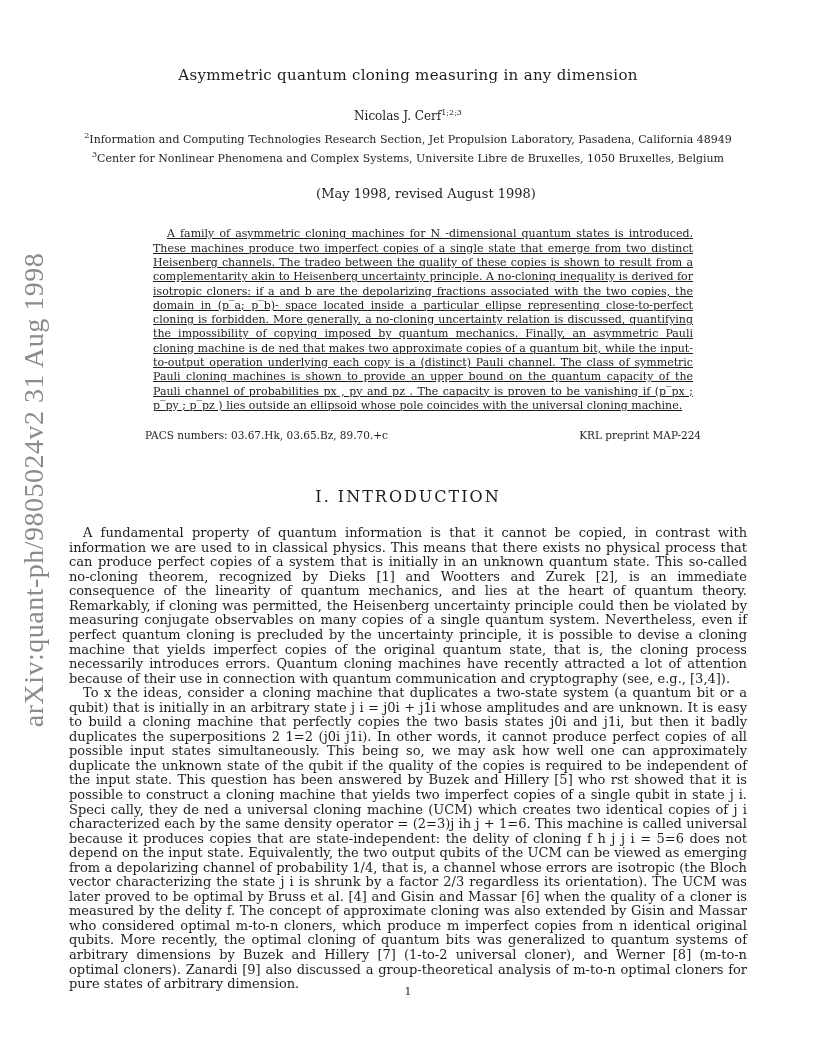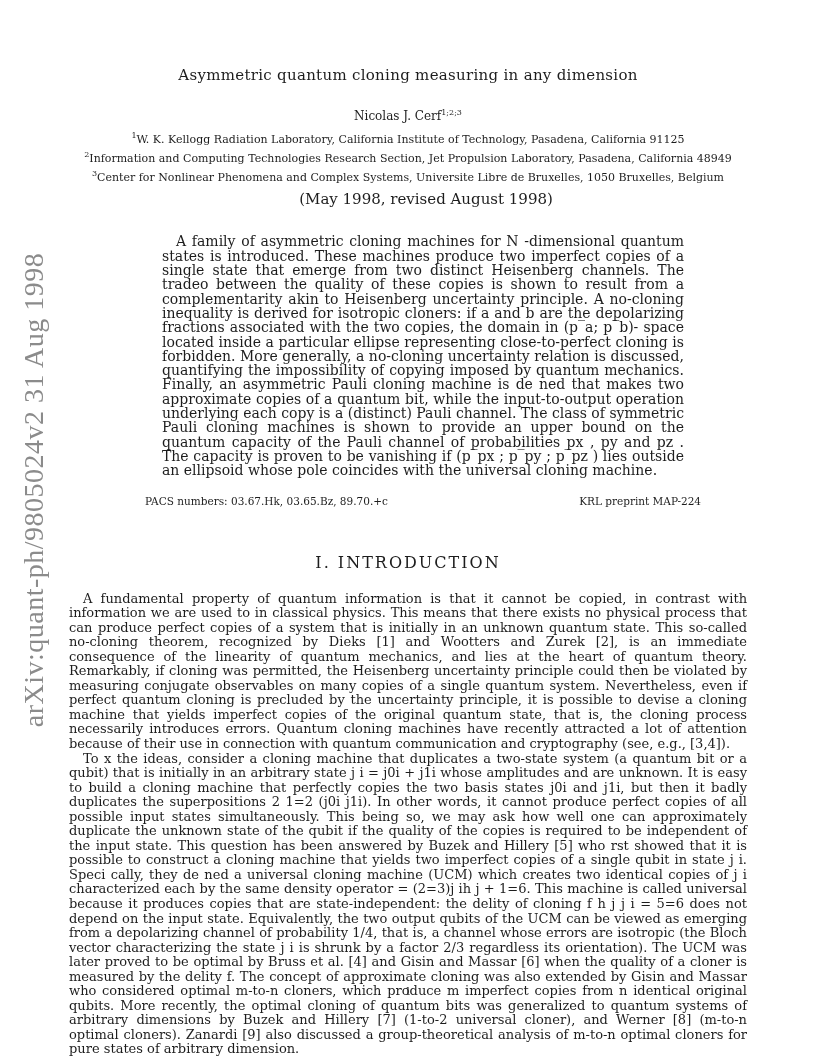--- a/index.html
+++ b/index.html
@@ -27,31 +27,32 @@
   header { padding-top: 66px; text-align: center; }
   .title {
     font-size: 15px;
     font-weight: normal;
     margin: 0 0 24px 0;
     letter-spacing: 0.3px;
   }
   .author-line { font-size: 12px; margin-bottom: 5px; }
   .author-line sup, .affil sup { font-size: 8px; }
   .affil { font-size: 11px; line-height: 15.5px; }
-  .date-line { font-size: 15px; margin-top: 5px; padding-left: 36px; }
+  .date-line { font-size: 13px; margin-top: 20px; padding-left: 36px; }
   .abstract {
     width: 556px;
     margin: 26px 0 0 145px;
   }
   .abstract-text {
-    font-size: 14px;
+    font-size: 11px;
     line-height: 14.3px;
     text-align: justify;
     text-indent: 14px;
-    margin: 17px;
+    margin: 8px;
+    text-decoration: underline;
   }
   .meta-row {
     display: flex;
     justify-content: space-between;
     font-size: 10.5px;
     margin-top: 16px;
   }
   main { margin: 0 69px; }
   .section-heading {
     font-size: 16px;
@@ -81,21 +82,20 @@
 <body>
 
 <div class="page">
 
   <div class="arxiv-stamp">arXiv:quant-ph/9805024v2  31 Aug 1998</div>
 
   <header>
     <h1 class="title">Asymmetric quantum cloning measuring in any dimension</h1>
     <div class="author-line"><span>Nicolas J. Cerf</span><sup>1;2;3</sup></div>
     <div class="affiliations">
-      <div class="affil"><sup>1</sup><span>W. K. Kellogg Radiation Laboratory, California Institute of Technology, Pasadena, California 91125</span></div>
       <div class="affil"><sup>2</sup><span>Information and Computing Technologies Research Section, Jet Propulsion Laboratory, Pasadena, California 48949</span></div>
       <div class="affil"><sup>3</sup><span>Center for Nonlinear Phenomena and Complex Systems, Universite Libre de Bruxelles, 1050 Bruxelles, Belgium</span></div>
     </div>
     <div class="date-line">(May 1998, revised August 1998)</div>
   </header>
 
   <section class="abstract">
     <p class="abstract-text">A family of asymmetric cloning machines for N -dimensional quantum states is introduced. These machines produce two imperfect copies of a single state that emerge from two distinct Heisenberg channels. The tradeo between the quality of these copies is shown to result from a complementarity akin to Heisenberg uncertainty principle. A no-cloning inequality is derived for isotropic cloners: if a and b are the depolarizing fractions associated with the two copies, the domain in (p‾a; p‾b)- space located inside a particular ellipse representing close-to-perfect cloning is forbidden. More generally, a no-cloning uncertainty relation is discussed, quantifying the impossibility of copying imposed by quantum mechanics. Finally, an asymmetric Pauli cloning machine is de ned that makes two approximate copies of a quantum bit, while the input-to-output operation underlying each copy is a (distinct) Pauli channel. The class of symmetric Pauli cloning machines is shown to provide an upper bound on the quantum capacity of the Pauli channel of probabilities px , py and pz . The capacity is proven to be vanishing if (p‾px ; p‾py ; p‾pz ) lies outside an ellipsoid whose pole coincides with the universal cloning machine.</p>
     <div class="meta-row">
       <span>PACS numbers: 03.67.Hk, 03.65.Bz, 89.70.+c</span>

